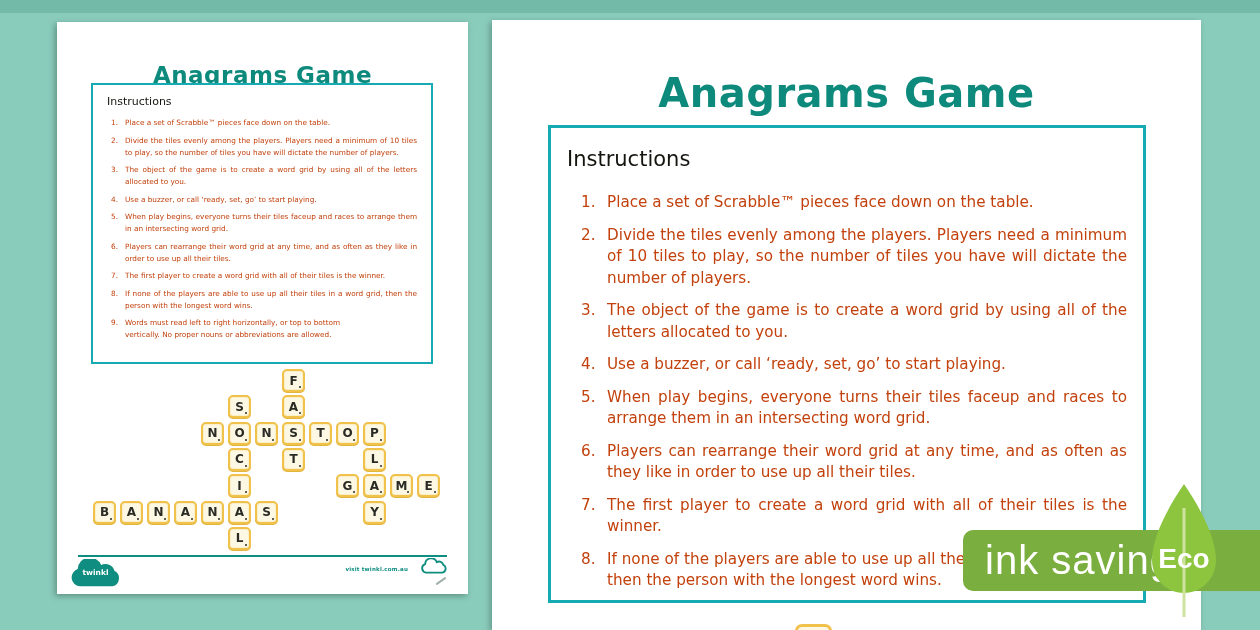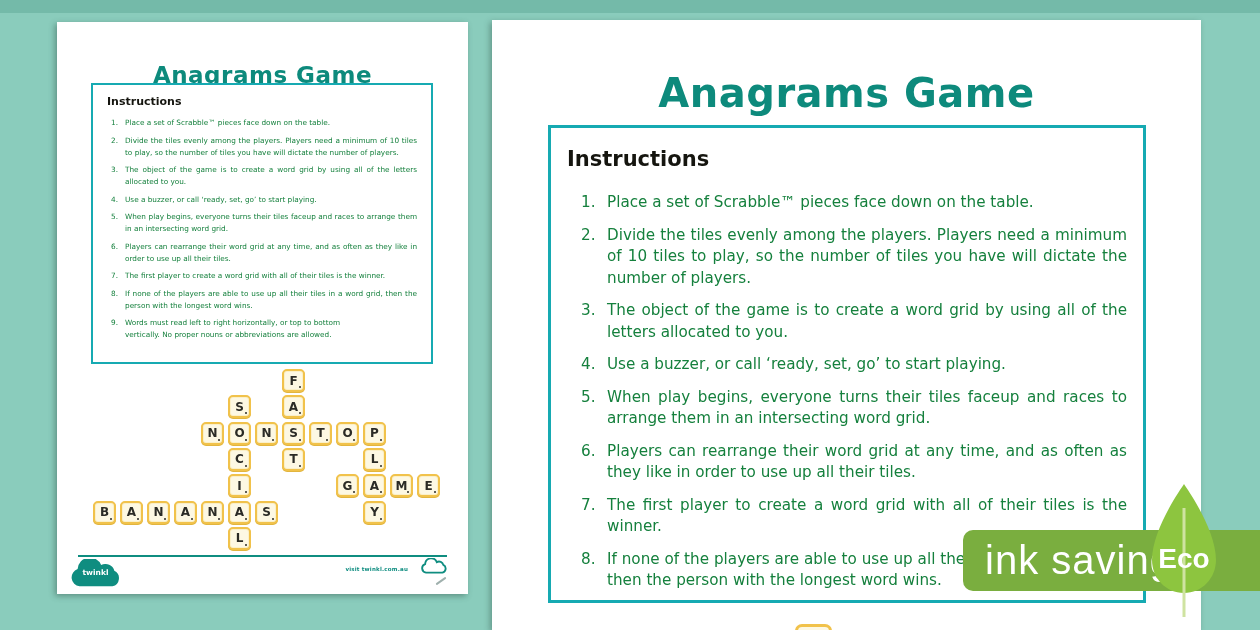--- a/index.html
+++ b/index.html
@@ -16,25 +16,25 @@
   .page-right{left:492px;top:20px;width:709px;height:610px;overflow:hidden;box-shadow:-2px 2px 6px rgba(40,70,60,.4);}
 
   .page-title{position:absolute;left:0;right:0;text-align:center;color:#0d8a7c;font-weight:bold;letter-spacing:.5px;}
   .page-left .page-title{top:40px;font-size:23px;}
   .page-right .page-title{top:50px;font-size:40px;}
 
   .instr-box{position:absolute;border:2px solid #16aab2;background:#fff;}
   .page-left  .instr-box{left:34px;top:61px;width:338px;height:277px;overflow:hidden;}
   .page-right .instr-box{left:56px;top:105px;width:592px;height:472px;border-width:3px;overflow:hidden;}
 
-  .instr-heading{font-weight:bold;color:#15150f;}
+  .instr-heading{font-weight:normal;color:#15150f;}
   .page-left  .instr-heading{margin:10px 0 0 14px;font-size:11px;}
   .page-right .instr-heading{margin:19px 0 0 16px;font-size:21px;}
 
-  ol.instr-list{list-style:none;counter-reset:li;margin:0;padding:0;color:#15803d;}
+  ol.instr-list{list-style:none;counter-reset:li;margin:0;padding:0;color:#c2410c;}
   ol.instr-list li{counter-increment:li;position:relative;text-align:justify;white-space:pre-line;}
   ol.instr-list li::before{content:counter(li) ".";position:absolute;left:0;top:0;}
 
   .page-left ol.instr-list{margin:9px 14px 0 18px;}
   .page-left ol.instr-list li{font-size:7.3px;line-height:12px;margin-bottom:5.5px;padding-left:14px;}
   .page-right ol.instr-list{margin:21px 16px 0 30px;}
   .page-right ol.instr-list li{font-size:15.2px;line-height:21.5px;margin-bottom:11px;padding-left:26px;}
 
   
   .tile-grid{position:absolute;left:36px;top:347px;width:360px;height:190px;}

